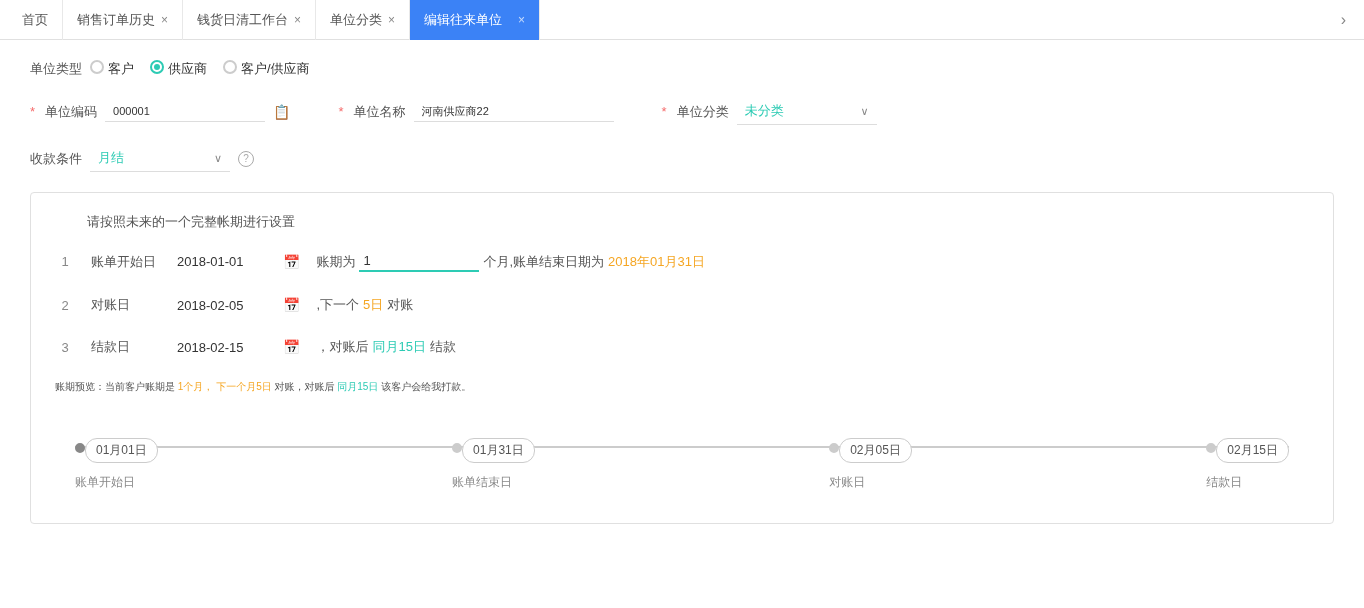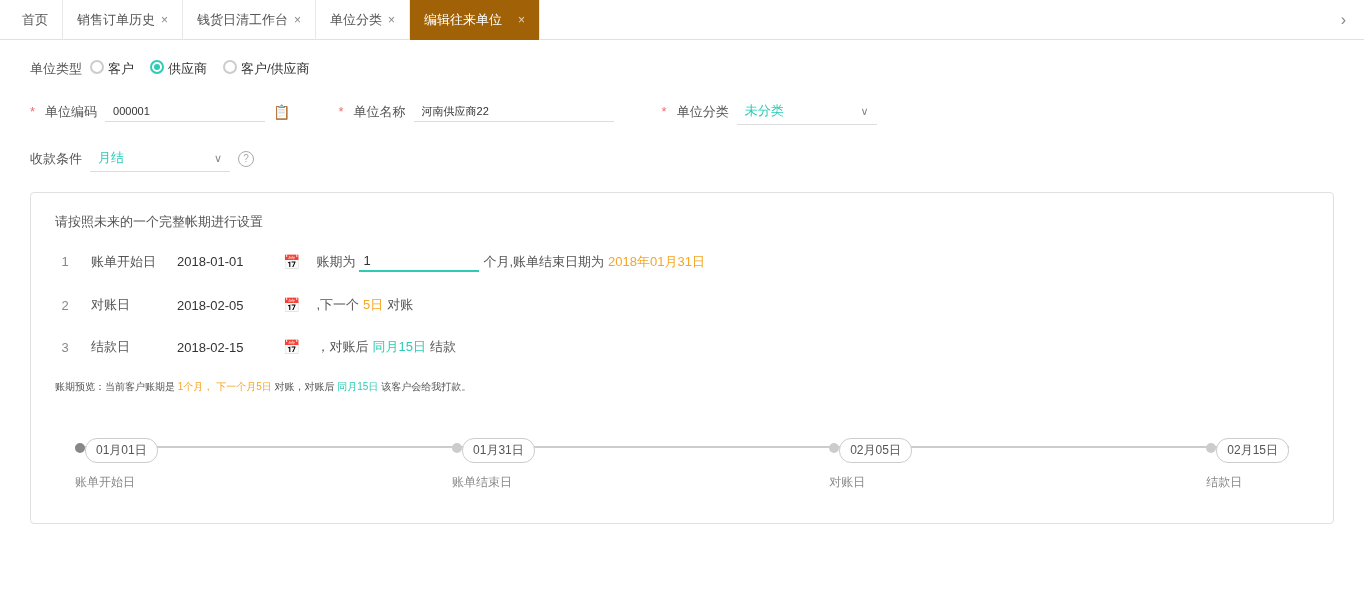--- a/index.html
+++ b/index.html
@@ -20,21 +20,21 @@
       padding: 0 14px;
       height: 40px;
       cursor: pointer;
       font-size: 13px;
       color: #555;
       border-right: 1px solid #e8e8e8;
       white-space: nowrap;
       gap: 6px;
     }
     .tab.active {
-      background: #a16207;
+      background: #3b82f6;
       color: #fff;
       gap: 16px;
     }
     .tab .close-icon {
       font-size: 12px;
       opacity: 0.7;
       cursor: pointer;
     }
     .tab-more {
       margin-left: auto;
@@ -153,20 +153,21 @@
       border: 1px solid #e0e0e0;
       border-radius: 4px;
       padding: 20px 24px;
       margin-bottom: 20px;
       background: #fff;
     }
     .period-title {
       font-size: 13px;
       color: #555;
       margin-bottom: 20px;
+      margin-left: 32px;
     }
     .period-row {
       display: flex;
       align-items: center;
       margin-bottom: 24px;
       gap: 16px;
     }
     .period-num {
       width: 20px;
       color: #888;

